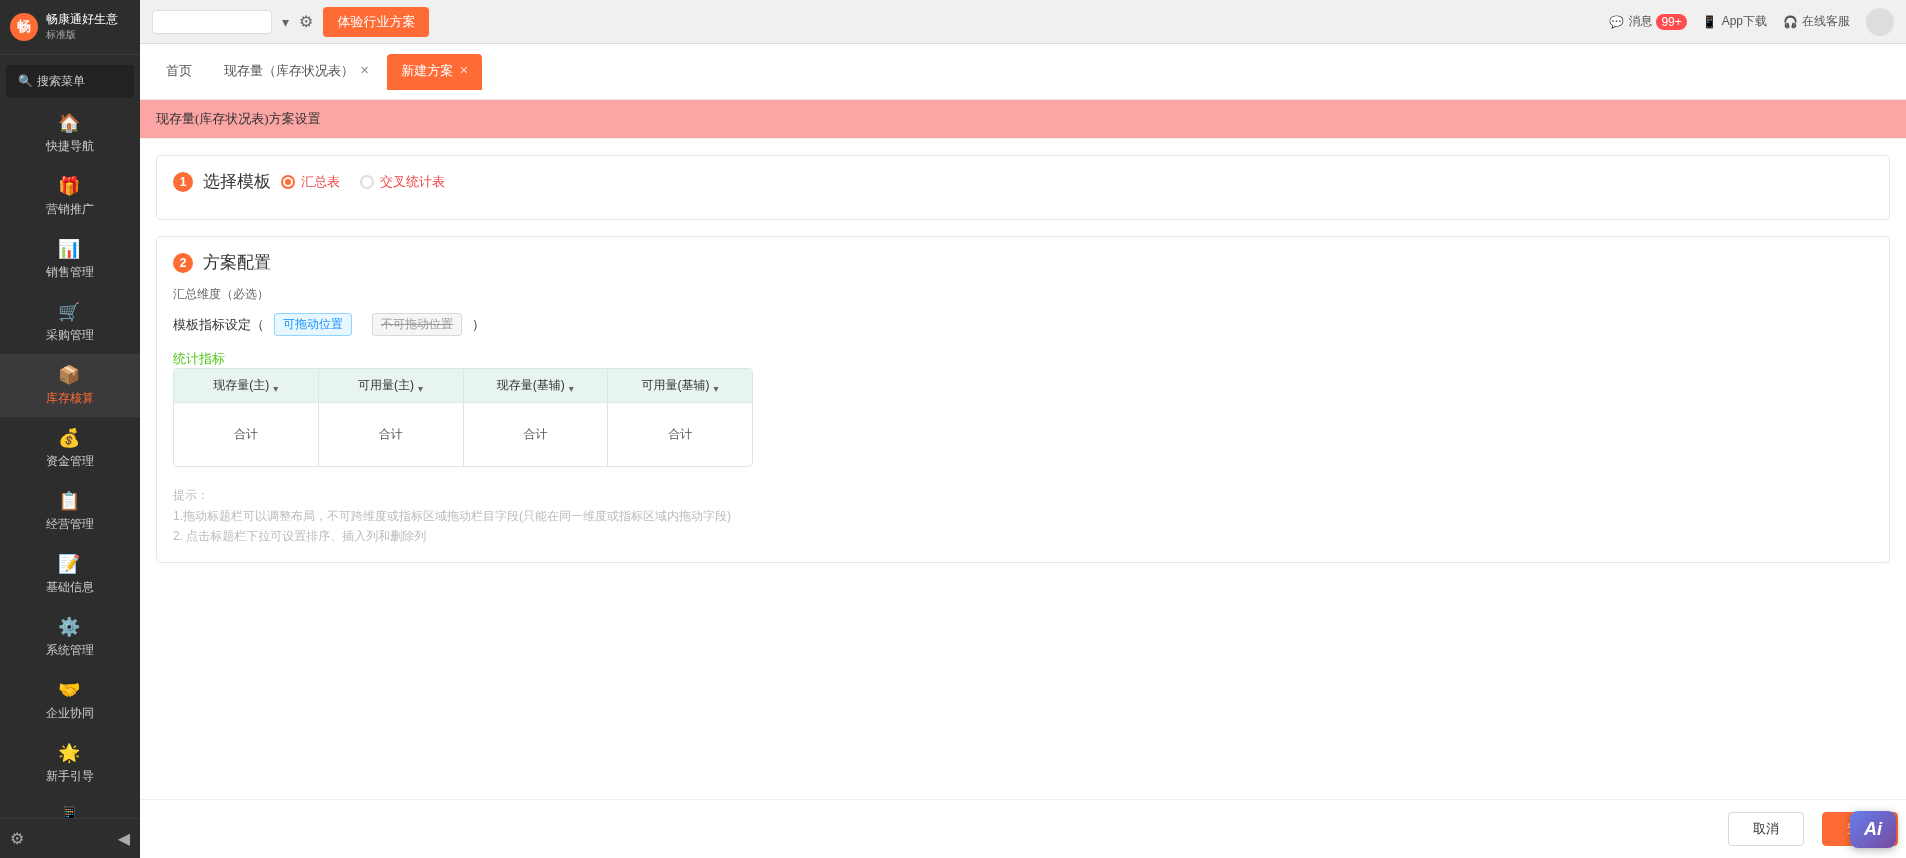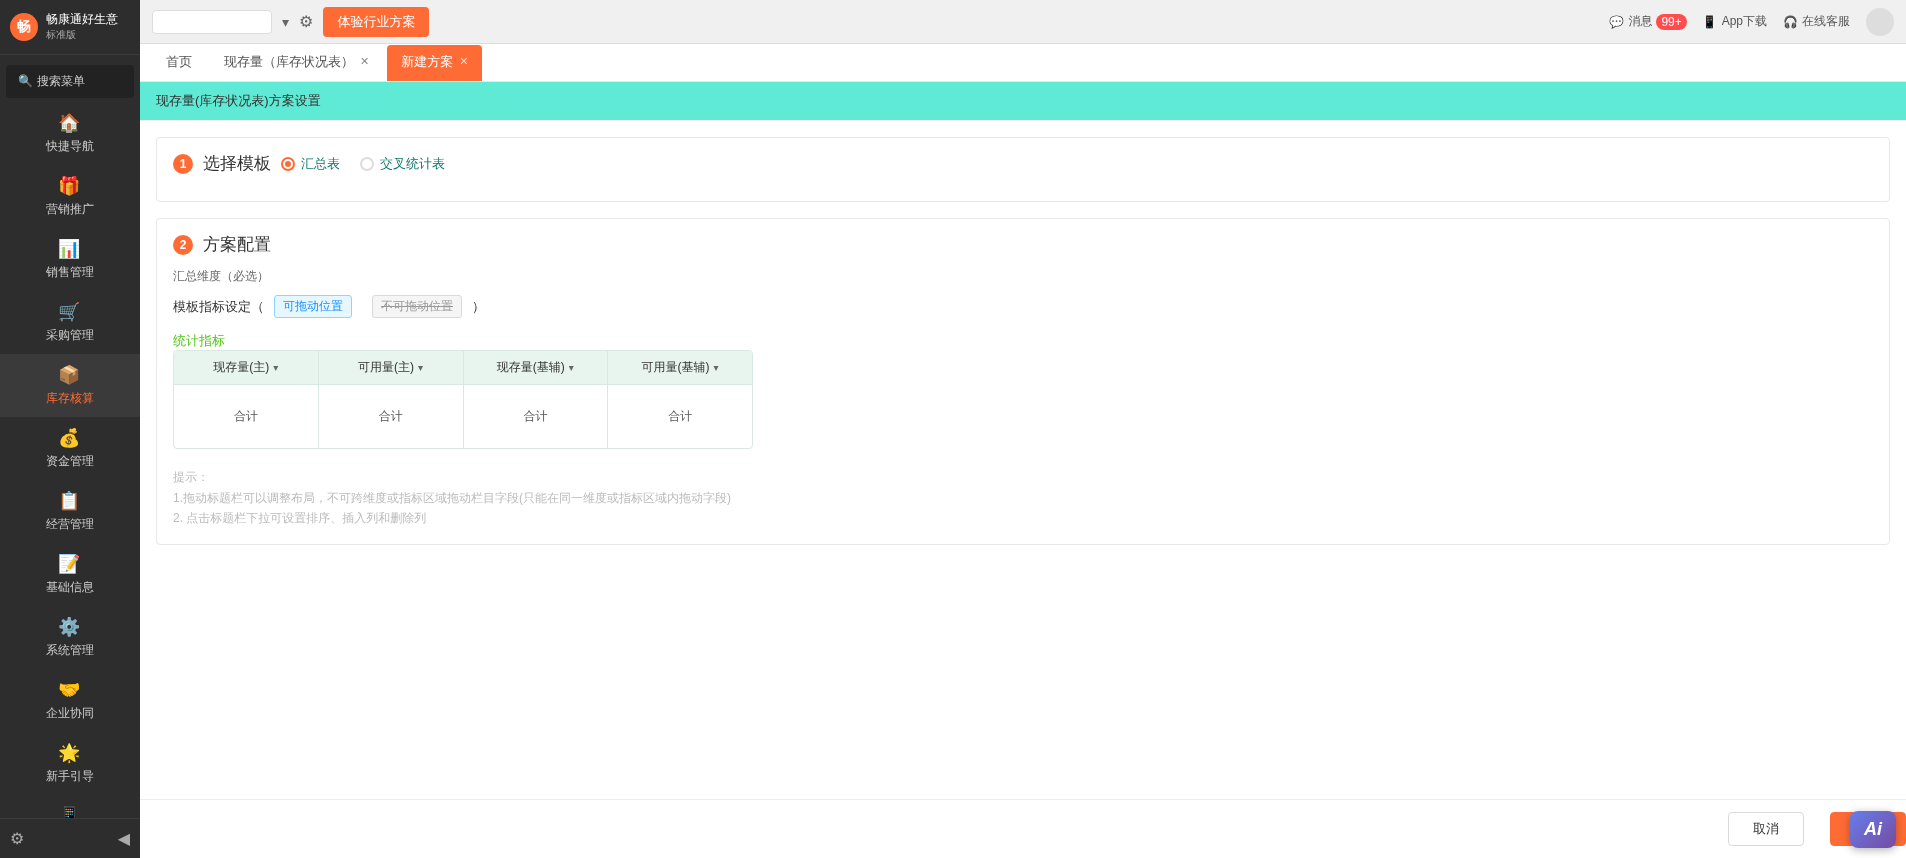--- a/index.html
+++ b/index.html
@@ -165,21 +165,21 @@
       border-radius: 50%;
     }
 
     
     .tabbar {
       background: white;
       display: flex;
       align-items: center;
       border-bottom: 1px solid #e8e8e8;
       padding: 0 12px;
-      height: 38px;
+      height: 56px;
       gap: 4px;
     }
     .tab {
       display: flex;
       align-items: center;
       gap: 6px;
       padding: 8px 14px;
       font-size: 13px;
       cursor: pointer;
       color: #555;
@@ -204,21 +204,22 @@
       background: white;
       display: flex;
       flex-direction: column;
     }
 
     .panel-header {
       padding: 10px 16px;
       font-size: 13px;
       color: #333;
       border-bottom: 1px solid #eee;
-      background: #5eead4;
+      background: #fca5a5;
+      font-family: Liberation Serif, serif;
     }
 
     .panel-body {
       padding: 16px;
       flex: 1;
     }
 
     
     .step-section {
       margin-bottom: 16px;
@@ -254,21 +255,21 @@
       display: flex;
       align-items: center;
       gap: 20px;
     }
     .radio-item {
       display: flex;
       align-items: center;
       gap: 6px;
       cursor: pointer;
       font-size: 13px;
-      color: #0f766e;
+      color: #ef4444;
     }
     .radio-dot {
       width: 14px;
       height: 14px;
       border-radius: 50%;
       border: 2px solid #ddd;
       display: flex;
       align-items: center;
       justify-content: center;
     }
@@ -357,21 +358,21 @@
       display: flex;
       background: #e8f5ee;
     }
     .stat-col-header {
       flex: 1;
       padding: 8px 12px;
       font-size: 12px;
       color: #333;
       border-right: 1px solid #d9e8e0;
       display: flex;
-      align-items: center;
+      align-items: flex-end;
       justify-content: center;
       gap: 4px;
     }
     .stat-col-header:last-child { border-right: none; }
     .stat-table-row {
       display: flex;
       border-top: 1px solid #d9e8e0;
     }
     .stat-cell {
       flex: 1;
@@ -413,22 +414,22 @@
       height: 14px;
       border: 1px solid #d9d9d9;
       border-radius: 2px;
       cursor: pointer;
     }
 
     
     .footer-bar {
       display: flex;
       justify-content: flex-end;
-      gap: 26px;
-      padding: 12px 0;
+      gap: 18px;
+      padding: 12px 8px;
       border-top: 1px solid #eee;
       background: white;
     }
     .btn-cancel {
       background: white;
       border: 1px solid #d9d9d9;
       border-radius: 4px;
       padding: 7px 24px;
       font-size: 13px;
       cursor: pointer;

